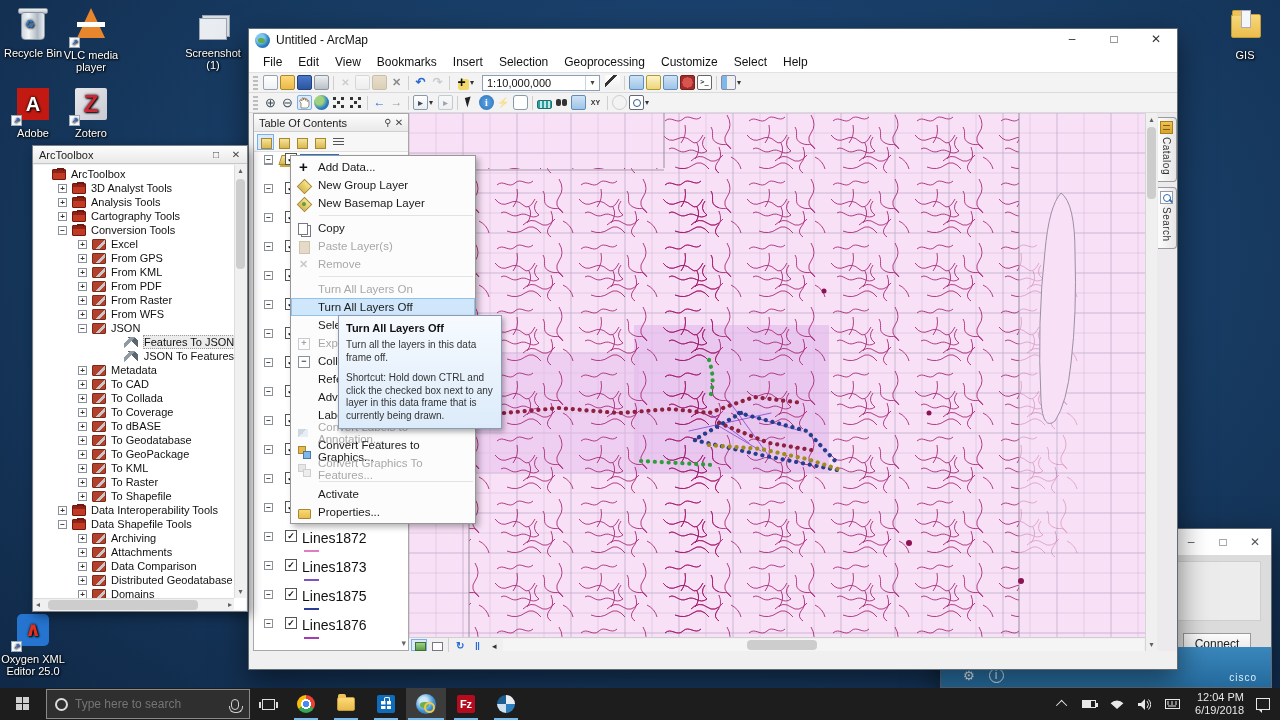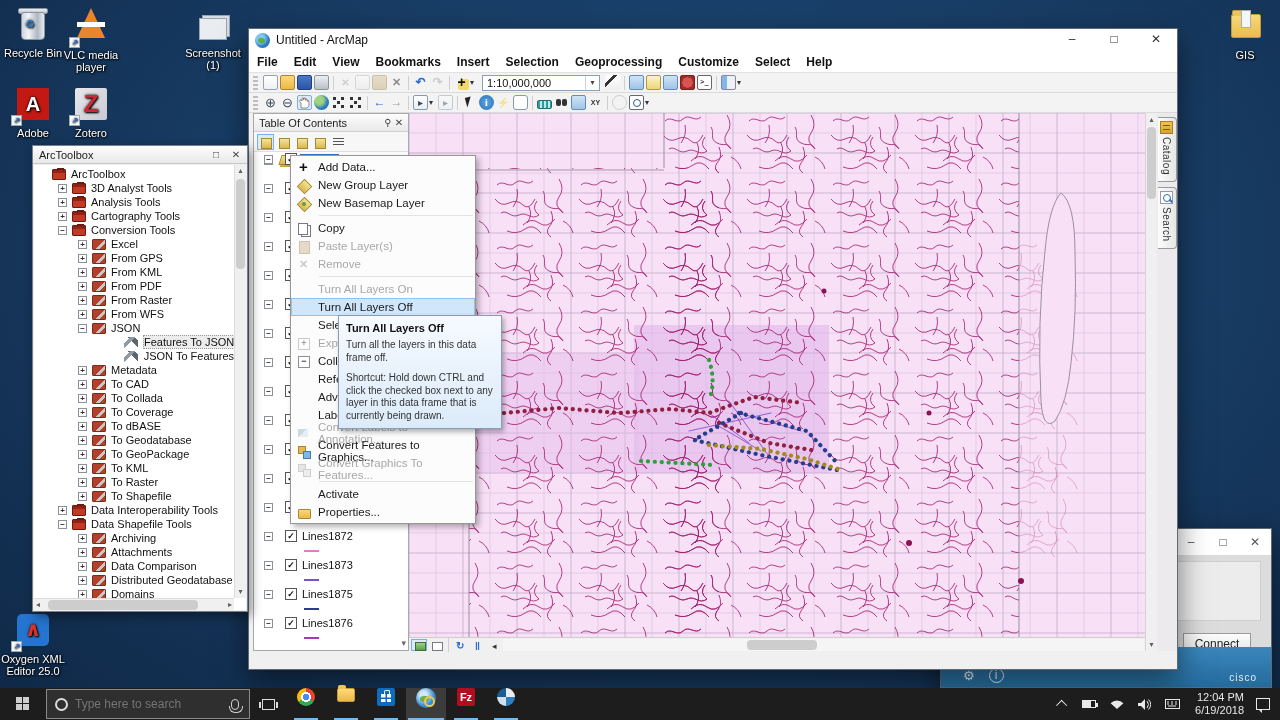--- a/index.html
+++ b/index.html
@@ -86,21 +86,21 @@
 
   
   #arcmap { left:248px; top:28px; width:930px; height:642px; background:#f0f0f0; }
   .am-title { height:22px; background:#fff; display:flex; align-items:center; padding-left:6px; }
   .am-globe { width:15px; height:15px; border-radius:50%; background:radial-gradient(circle at 35% 35%, #7ec6ef 0 30%, #2e7fc2 60%, #155a96);
            position:relative; margin-right:6px; }
   .am-globe::before { content:""; position:absolute; left:3px; top:5px; width:7px; height:5px; background:#5fae45; border-radius:40% 60% 50% 40%; }
   .am-title .t { font-size:12px; color:#111; }
   .am-title .spacer { flex:1; }
   .wctl { width:42px; height:22px; text-align:center; line-height:20px; color:#333; font-size:12px; }
-  .am-menubar { height:22px; background:#fff; border-bottom:1px solid #e2e2e2; display:flex; align-items:center; padding-left:0;font-weight:bold; }
+  .am-menubar { height:22px; background:#fff; border-bottom:1px solid #e2e2e2; display:flex; align-items:center; padding-left:6px; }
   .menu-item { padding:0 8px; font-size:12px; color:#111; line-height:20px; }
   .toolbar { height:20px; background:#f3f3f3; border-bottom:1px solid #dadada; display:flex; align-items:center; padding-left:2px; }
   .grip { width:5px; height:14px; margin:0 4px 0 2px;
           background:repeating-linear-gradient(180deg,#bdbdbd 0 2px, transparent 2px 4px); }
   .tsep { width:1px; height:14px; background:#cfcfcf; margin:0 3px; }
   .ti { width:15px; height:15px; margin:0 1px; border-radius:2px; position:relative; flex:0 0 15px; }
   .ti::before { display:block; text-align:center; }
   .ti.page { background:linear-gradient(#ffffff,#eef1f4); border:1px solid #98a2ac; }
   .ti.folder { background:linear-gradient(#ffd977,#e9b94b); border:1px solid #a8872f; }
   .ti.save { background:linear-gradient(#4a78c8,#2d55a0); border:1px solid #1f4180; }
@@ -163,21 +163,21 @@
   .toct { width:17px; height:16px; margin-right:1px; border:1px solid transparent; position:relative; }
   .toct.on { border-color:#7ab0e8; background:#dceafc; }
   .toct::before { content:""; position:absolute; left:3px; top:3px; width:9px; height:9px; background:linear-gradient(#f4e49a,#d9b84e); border:1px solid #a8872f; }
   .toct.opt::before { background:repeating-linear-gradient(180deg,#555 0 1px, transparent 1px 3px); border:none; width:11px; }
   .toc-tree { position:relative; flex:1; overflow:hidden; }
   .texp { position:absolute; width:9px; height:9px; border:1px solid #8a9199; background:#fff; font:700 8px/7px sans-serif; text-align:center; color:#333; }
   .tcb { position:absolute; width:12px; height:12px; border:1px solid #555; background:#fff; font:700 9px/11px sans-serif; text-align:center; color:#111; }
   .toc-root-icon { position:absolute; left:26px; top:1px; width:13px; height:10px; background:linear-gradient(#f4e49a,#d9b84e);
         border:1px solid #a8872f; transform:skewX(-18deg); box-shadow:2px 2px 0 #c9a83e; }
   .toc-root-lbl { position:absolute; left:46px; top:0; background:#2f74c9; color:#fff; font-size:11px; padding:0 3px; }
-  .layer-name { position:absolute; left:48px; font-size:11px; color:#111; }
+  .layer-name { position:absolute; left:48px; font-size:14px; color:#111; }
   .layer-line { position:absolute; left:50px; width:15px; height:2px; }
   .toc-scrolldown { position:absolute; right:2px; bottom:2px; color:#666; font-size:9px; }
 
   
   .mapwrap { position:relative; width:736px; background:#f8e0f6; }
   .map-bottombar { position:absolute; left:0; right:0; bottom:0; height:14px; background:#f0f0f0; border-top:1px solid #cfcfcf;
         display:flex; align-items:center; padding-left:2px; }
   .mb { width:16px; height:12px; margin-right:1px; position:relative; border:1px solid transparent; }
   .mb.on { border-color:#7ab0e8; background:#dceafc; }
   .mb::before { content:""; position:absolute; left:3px; top:2px; width:9px; height:7px; background:linear-gradient(#9fd08a,#5f9e4a); border:1px solid #3f7030; }
@@ -254,21 +254,21 @@
   .winlogo span { background:#cfcfcf; }
   .tb-search { width:204px; height:30px; background:#2f2f2f; border:1px solid #8a8a8a; display:flex; align-items:center; }
   .cortana { width:13px; height:13px; border:2px solid #dcdcdc; border-radius:50%; margin:0 7px 0 8px; }
   .tb-search input { flex:1; background:transparent; border:none; outline:none; color:#cfcfcf; font-size:12px; width:120px; }
   .mic { width:8px; height:11px; border:1px solid #cfcfcf; border-radius:4px; margin-right:10px; position:relative; }
   .mic::after { content:""; position:absolute; left:-3px; top:6px; width:12px; height:6px; border:1px solid #cfcfcf; border-top:none; border-radius:0 0 6px 6px; }
   .tb-taskview { width:36px; height:32px; display:flex; align-items:center; justify-content:center; }
   .tv { width:13px; height:11px; border:1px solid #dcdcdc; position:relative; }
   .tv::before { content:""; position:absolute; left:-4px; top:2px; width:2px; height:6px; background:#dcdcdc; }
   .tv::after { content:""; position:absolute; right:-4px; top:2px; width:2px; height:6px; background:#dcdcdc; }
-  .tb-app { width:40px; height:32px; display:flex; align-items:flex-start; justify-content:center; position:relative; }
+  .tb-app { width:40px; height:32px; display:flex; align-items:center; justify-content:center; position:relative; }
   .tb-app.active { background:#3c3c3c; }
   .tb-app .ul { position:absolute; bottom:0; left:8px; right:8px; height:2px; background:#76b9ed; }
   .tb-app.active .ul { left:2px; right:2px; }
   .app-chrome { width:18px; height:18px; border-radius:50%;
         background:radial-gradient(circle, #4a8af4 0 3.5px, #fff 3.5px 5px, transparent 5px),
         conic-gradient(#ea4335 0 33%, #34a853 33% 66%, #fbbc05 66%); }
   .app-explorer { width:18px; height:14px; background:linear-gradient(#ffd977,#e9b94b); border:1px solid #c29a36; border-radius:2px; position:relative; }
   .app-explorer::before { content:""; position:absolute; left:0; top:-4px; width:8px; height:4px; background:#eec45a; border-radius:2px 2px 0 0; }
   .app-store { width:18px; height:18px; background:#0f6cbd; border-radius:2px; position:relative; }
   .app-store::before { content:""; position:absolute; left:4px; top:6px; width:10px; height:8px;

